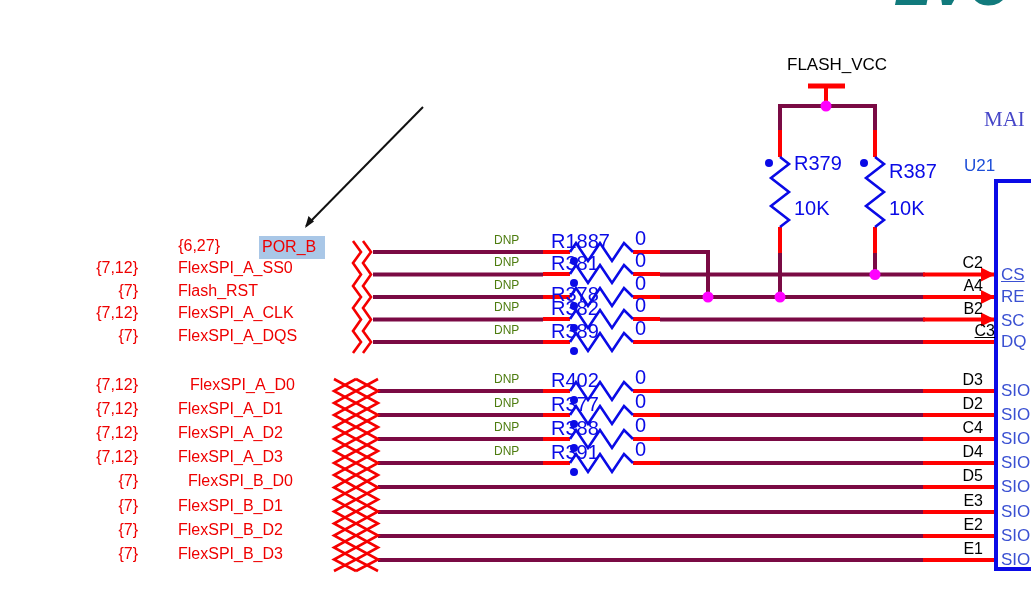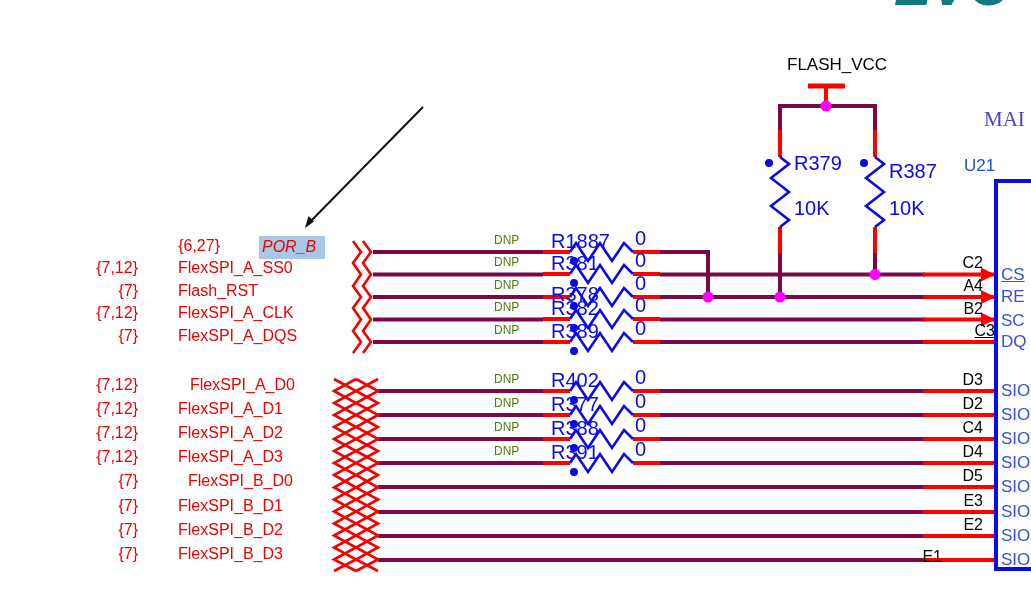--- a/index.html
+++ b/index.html
@@ -212,21 +212,21 @@
   <div class="abs rlbl" style="left:794px;top:155px;">R379</div>
   <div class="abs rlbl" style="left:794px;top:200px;">10K</div>
   <div class="abs rlbl" style="left:889px;top:155px;margin-top:8px;">R387</div>
   <div class="abs rlbl" style="left:889px;top:200px;">10K</div>
 
   <div class="abs mai" style="left:984px;top:108px;">MAI</div>
   <div class="abs u21" style="left:964px;top:157px;">U21</div>
 
   <div class="abs hl" style="left:259px;top:236px;width:66px;height:23px;"></div>
   <div class="abs ref" style="left:160px;top:237px;">{6,27}</div>
-  <div class="abs net" style="left:262px;top:238px;font-style:italic;">POR_B</div>
+  <div class="abs net" style="left:262px;top:238px;">POR_B</div>
   <div class="abs ref" style="left:78px;top:259px;">{7,12}</div>
   <div class="abs net" style="left:178px;top:259px;">FlexSPI_A_SS0</div>
   <div class="abs ref" style="left:78px;top:282px;">{7}</div>
   <div class="abs net" style="left:178px;top:282px;">Flash_RST</div>
   <div class="abs ref" style="left:78px;top:304px;">{7,12}</div>
   <div class="abs net" style="left:178px;top:304px;">FlexSPI_A_CLK</div>
   <div class="abs ref" style="left:78px;top:327px;">{7}</div>
   <div class="abs net" style="left:178px;top:327px;">FlexSPI_A_DQS</div>
 
   <div class="abs dnp" style="left:494px;top:232px;">DNP</div>
@@ -284,21 +284,21 @@
   <div class="abs rlbl" style="left:551px;top:444px;">R391</div>
   <div class="abs rlbl" style="left:635px;top:441px;">0</div>
 
   <div class="abs pinnum" style="left:935px;top:371px;">D3</div>
   <div class="abs pinnum" style="left:935px;top:395px;">D2</div>
   <div class="abs pinnum" style="left:935px;top:419px;">C4</div>
   <div class="abs pinnum" style="left:935px;top:443px;">D4</div>
   <div class="abs pinnum" style="left:935px;top:467px;">D5</div>
   <div class="abs pinnum" style="left:935px;top:492px;">E3</div>
   <div class="abs pinnum" style="left:935px;top:516px;">E2</div>
-  <div class="abs pinnum" style="left:894px;top:540px;margin-top:8px;">E1</div>
+  <div class="abs pinnum" style="left:935px;top:540px;">E1</div>
   <div class="abs pinname" style="left:1001px;top:382px;">SIO</div>
   <div class="abs pinname" style="left:1001px;top:406px;">SIO</div>
   <div class="abs pinname" style="left:1001px;top:430px;">SIO</div>
   <div class="abs pinname" style="left:1001px;top:454px;">SIO</div>
   <div class="abs pinname" style="left:1001px;top:478px;">SIO</div>
   <div class="abs pinname" style="left:1001px;top:503px;">SIO</div>
   <div class="abs pinname" style="left:1001px;top:527px;">SIO</div>
   <div class="abs pinname" style="left:1001px;top:551px;">SIO</div>
 
 </div>

